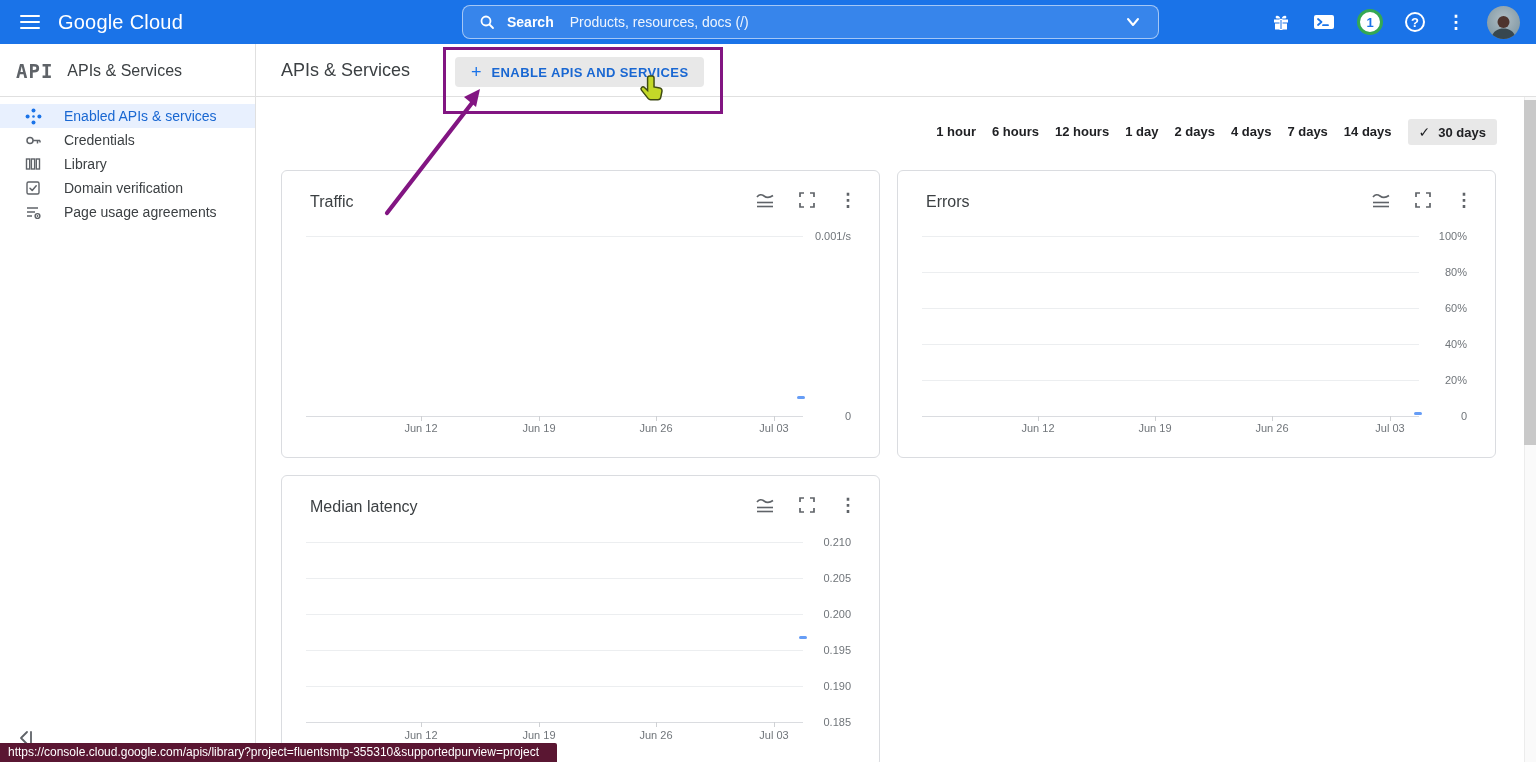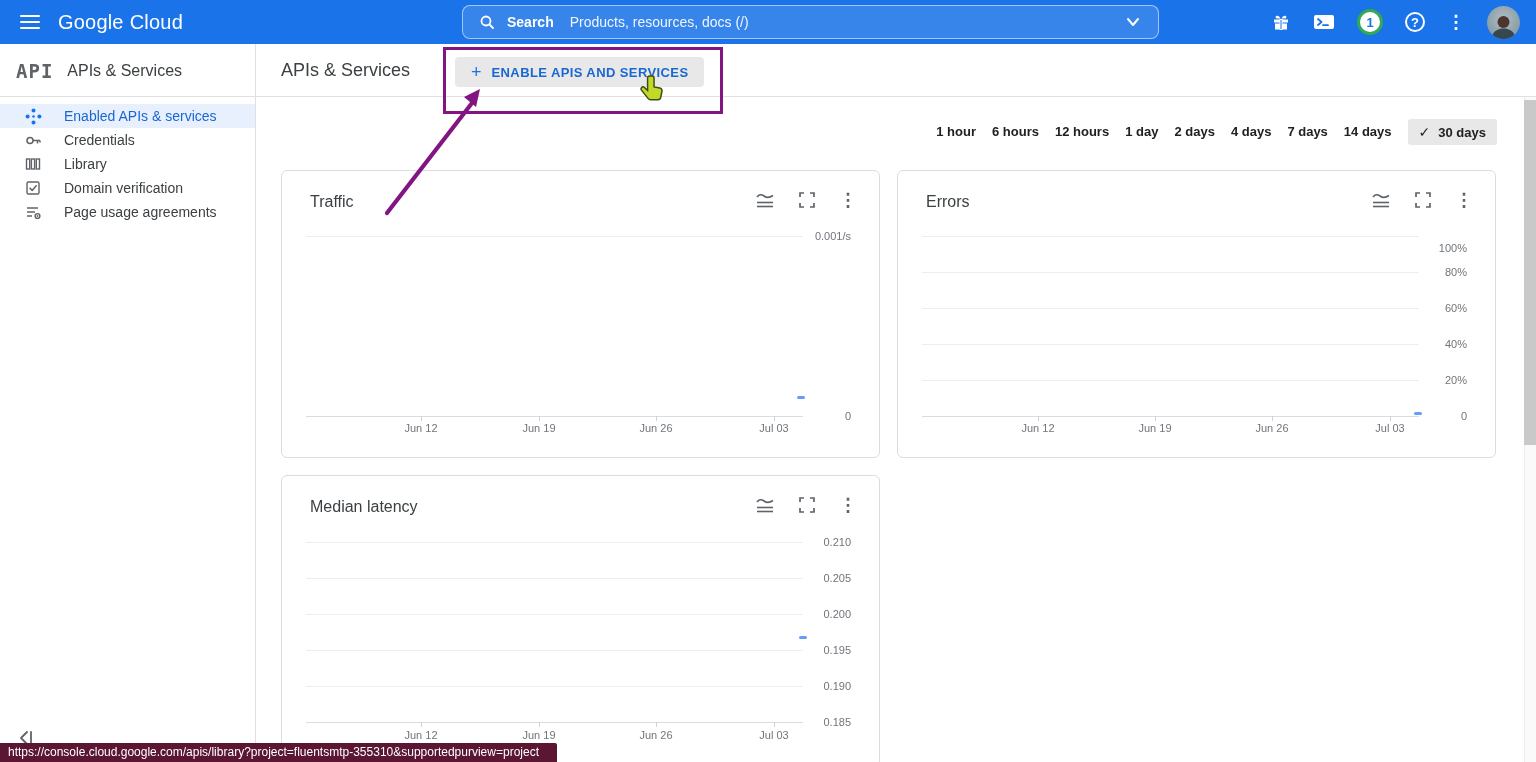--- a/index.html
+++ b/index.html
@@ -276,21 +276,21 @@
           </svg>
       </span>
       <span class="ci">
         <svg width="16" height="16" viewBox="0 0 16 16">
             <path d="M1 5 V1 H5 M11 1 H15 V5 M15 11 V15 H11 M5 15 H1 V11" fill="none" stroke="#5f6368" stroke-width="1.7"></path>
           </svg>
       </span>
       <span class="ci">⋮</span>
     </div>
     <div class="grid" style="top:65px;"></div>
-    <span class="ylab" style="top:65px;margin-top:12px;">100%</span>
+    <span class="ylab" style="top:65px;">100%</span>
     <div class="grid" style="top:101px;"></div>
     <span class="ylab" style="top:101px;">80%</span>
     <div class="grid" style="top:137px;"></div>
     <span class="ylab" style="top:137px;">60%</span>
     <div class="grid" style="top:173px;"></div>
     <span class="ylab" style="top:173px;">40%</span>
     <div class="grid" style="top:209px;"></div>
     <span class="ylab" style="top:209px;">20%</span>
     <div class="grid base" style="top:245px;"></div>
     <span class="ylab" style="top:245px;">0</span>

